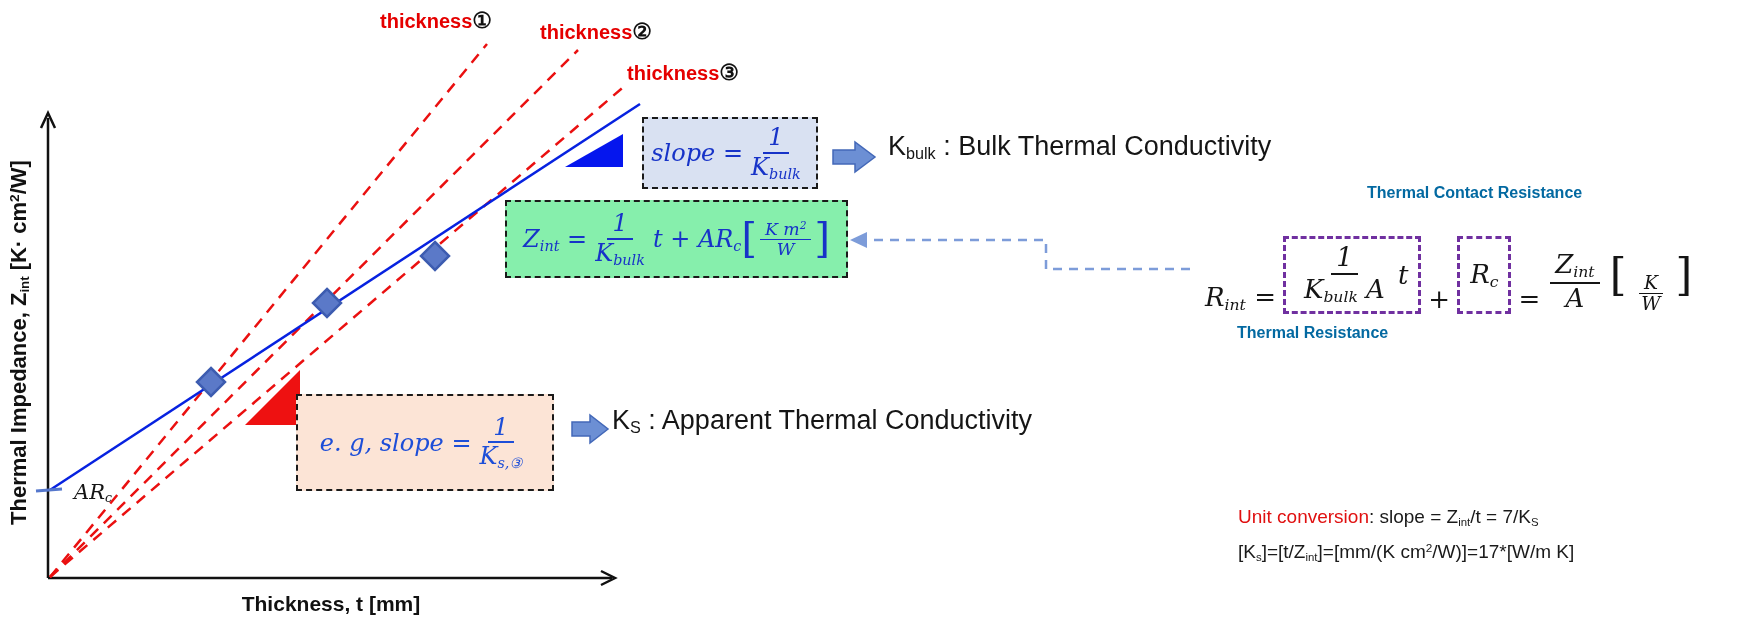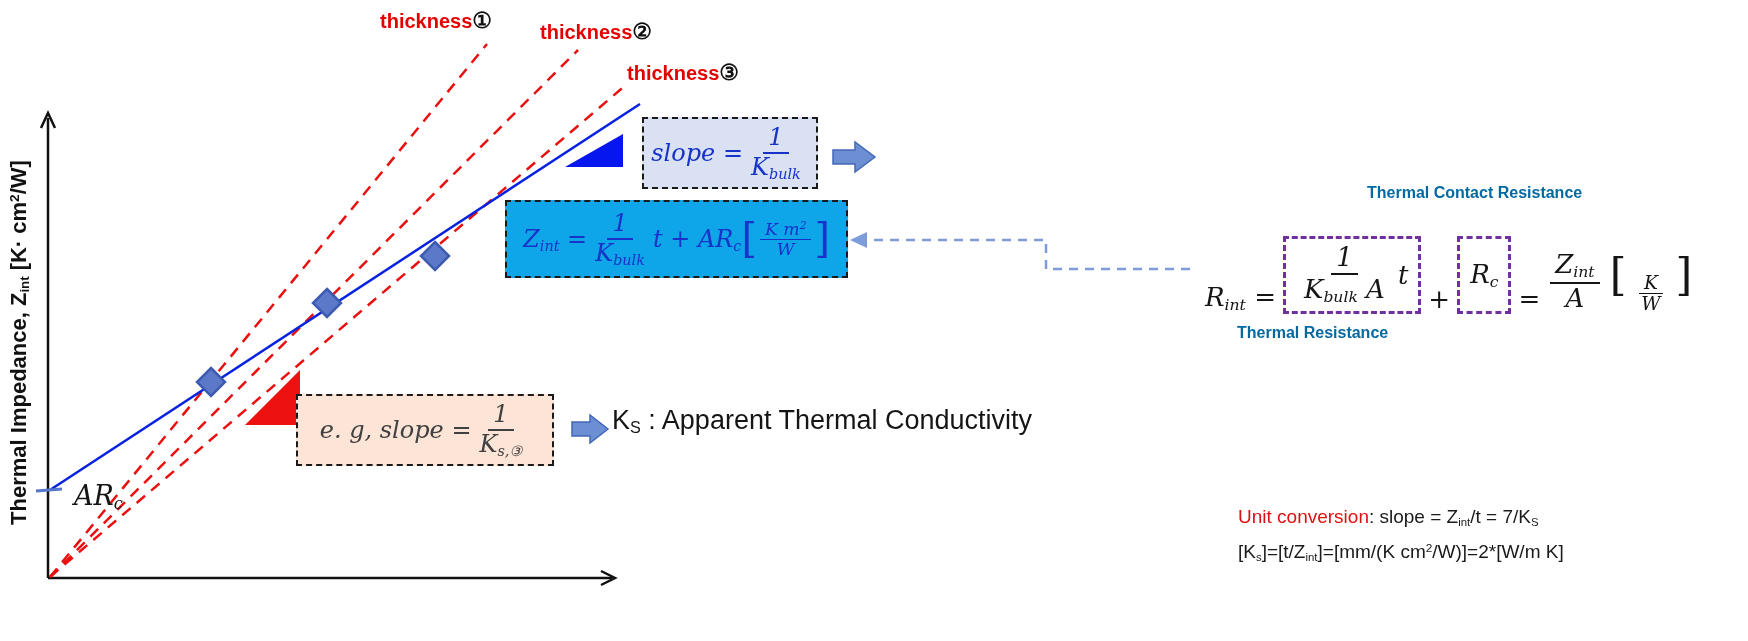--- a/index.html
+++ b/index.html
@@ -14,34 +14,34 @@
         line-height:1.15;margin:0 3px;text-align:center;}
   .frac .num{padding:0 5px;border-bottom:2px solid currentColor;}
   .frac .den{padding:0 5px;}
   .ufrac{font-size:72%;line-height:1.05;}
   .ufrac .num{border-bottom-width:1.5px;}
   .brk{font-style:normal;font-size:165%;line-height:1;align-self:center;transform:scaleY(1.05);}
   
   .dash-box{position:absolute;border:2.5px dashed #1a1a1a;display:flex;align-items:center;
             justify-content:center;box-sizing:border-box;z-index:2;}
   .slope-box{left:642px;top:117px;width:176px;height:72px;background:#D9E1F2;color:#1733C8;font-size:24px;}
-  .zint-box{left:505px;top:200px;width:343px;height:78px;background:#0ea5e9;color:#1733C8;font-size:24px;}
-  .eg-box{left:296px;top:394px;width:258px;height:72px;background:#FCE4D6;color:#404040;font-size:24px;}
+  .zint-box{left:505px;top:200px;width:343px;height:78px;background:#86efac;color:#1733C8;font-size:24px;}
+  .eg-box{left:296px;top:394px;width:258px;height:97px;background:#FCE4D6;color:#1d4ed8;font-size:24px;}
   
   .caption{position:absolute;font-size:27px;color:#151515;white-space:nowrap;z-index:2;}
   
   .tlabel{position:absolute;font-size:20px;font-weight:bold;color:#E50000;white-space:nowrap;z-index:2;}
   .tlabel .circ{color:#111111;font-size:22px;font-weight:600;}
   
   .xaxis-label{position:absolute;left:225px;top:592px;width:212px;text-align:center;
                font-size:21px;font-weight:bold;color:#111;}
   .yaxis-label{position:absolute;left:6px;top:575px;width:465px;text-align:center;
                font-size:22px;font-weight:bold;color:#111;transform:rotate(-90deg);
                transform-origin:0 0;white-space:nowrap;}
-  .arc-label{position:absolute;left:74px;top:480px;font-size:27px;color:#151515;}
+  .arc-label{position:absolute;left:74px;top:480px;font-size:21px;color:#151515;}
   
   .rint-row{position:absolute;left:1205px;top:236px;display:flex;align-items:flex-end;gap:7px;
             font-size:26px;color:#151515;white-space:nowrap;z-index:2;}
   .pbox{border:3px dashed #7030A0;padding:4px 10px;display:flex;align-items:center;justify-content:center;}
   .pbox.stretchy{align-self:stretch;}
   .flabel{position:absolute;font-size:16px;font-weight:bold;color:#0369a1;white-space:nowrap;z-index:2;}
   .flabel-top{left:1367px;top:184px;}
   .flabel-bottom{left:1237px;top:324px;}
   
   .unit-note{position:absolute;left:1238px;top:504px;font-size:19px;color:#1a1a1a;
@@ -85,20 +85,21 @@
     <span>thickness</span><span class="circ">①</span>
   </div>
   <div class="tlabel" style="left:540px;top:19px;">
     <span>thickness</span><span class="circ">②</span>
   </div>
   <div class="tlabel" style="left:627px;top:60px;">
     <span>thickness</span><span class="circ">③</span>
   </div>
 
   <div class="yaxis-label"><span>Thermal Impedance, Z</span><span class="sub">int</span><span> [K· cm</span><span class="sup">2</span><span>/W]</span></div>
+  <div class="xaxis-label"><span>Thickness, t [mm]</span></div>
   <div class="arc-label math"><span>AR</span><span class="sub">c</span></div>
 
   <div class="dash-box slope-box math">
     <span><span>slope = </span></span>
     <span class="frac">
       <span class="num">1</span>
       <span class="den"><span>K</span><span class="sub">bulk</span></span>
     </span>
   </div>
 
@@ -110,20 +111,21 @@
     </span>
     <span><span> t + AR</span><span class="sub">c</span></span>
     <span class="brk">[</span>
     <span class="frac ufrac">
       <span class="num"><span>K m</span><span class="sup">2</span></span>
       <span class="den"><span>W</span></span>
     </span>
     <span class="brk">]</span>
   </div>
 
+  <div class="caption" style="left:888px;top:131px;"><span>K</span><span class="sub">bulk</span><span> : Bulk Thermal Conductivity</span></div>
 
   <div class="dash-box eg-box math">
     <span><span>e. g, slope = </span></span>
     <span class="frac">
       <span class="num">1</span>
       <span class="den"><span>K</span><span class="sub">s,③</span></span>
     </span>
   </div>
 
   <div class="caption" style="left:612px;top:405px;"><span>K</span><span class="sub">S</span><span> : Apparent Thermal Conductivity</span></div>
@@ -153,16 +155,16 @@
     </span>
     <span class="brk">]</span>
   </div>
   <div class="flabel flabel-top">Thermal Contact Resistance</div>
   <div class="flabel flabel-bottom">Thermal Resistance</div>
 
   <div class="unit-note">
     <div>
       <span class="red">Unit conversion</span><span><span>: slope = Z</span><span class="sub">int</span><span>/t = 7/K</span><span class="sub">S</span></span>
     </div>
-    <div><span>[K</span><span class="sub">s</span><span>]=[t/Z</span><span class="sub">int</span><span>]=[mm/(K cm</span><span class="sup">2</span><span>/W)]=2*[W/m K]</span></div>
+    <div><span>[K</span><span class="sub">s</span><span>]=[t/Z</span><span class="sub">int</span><span>]=[mm/(K cm</span><span class="sup">2</span><span>/W)]=17*[W/m K]</span></div>
   </div>
 
 </div>
 
 </body></html>

